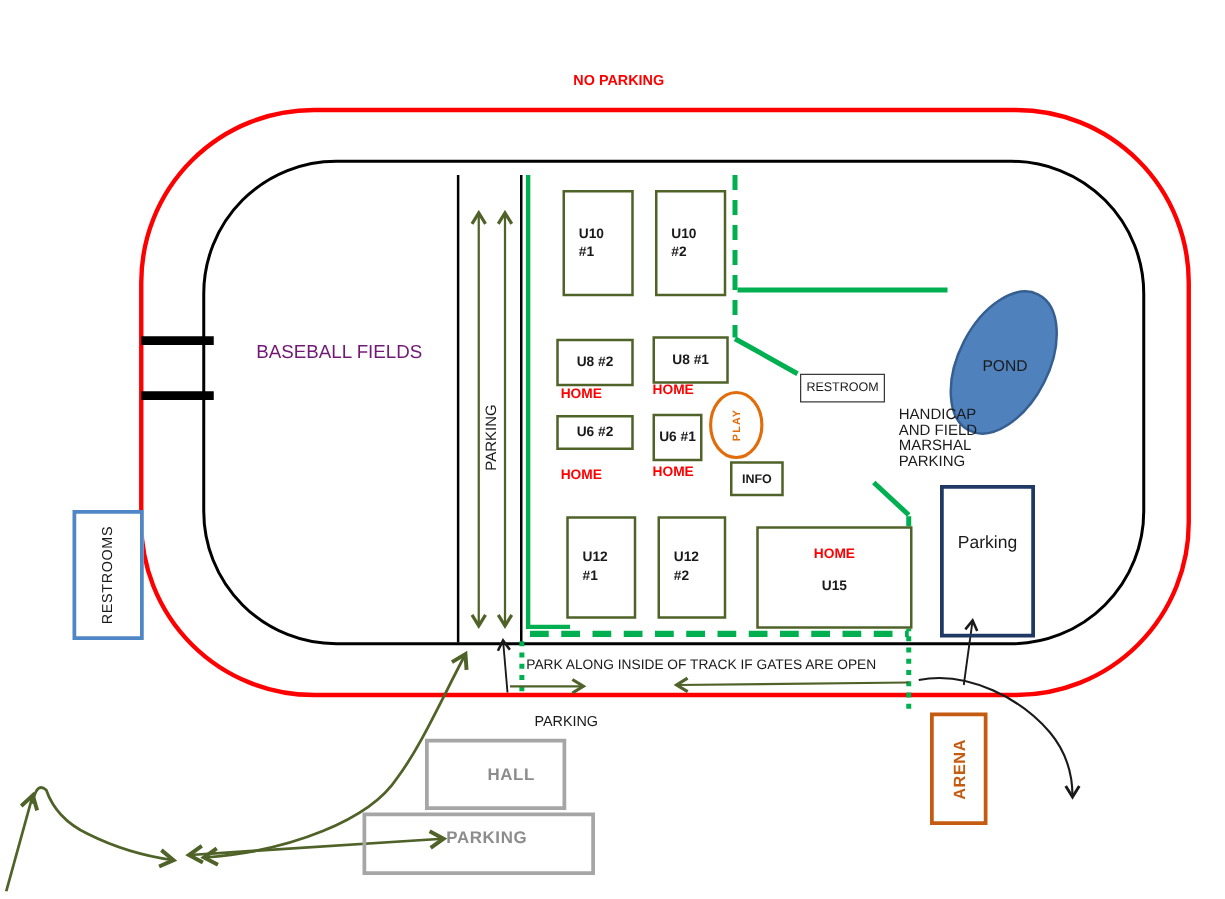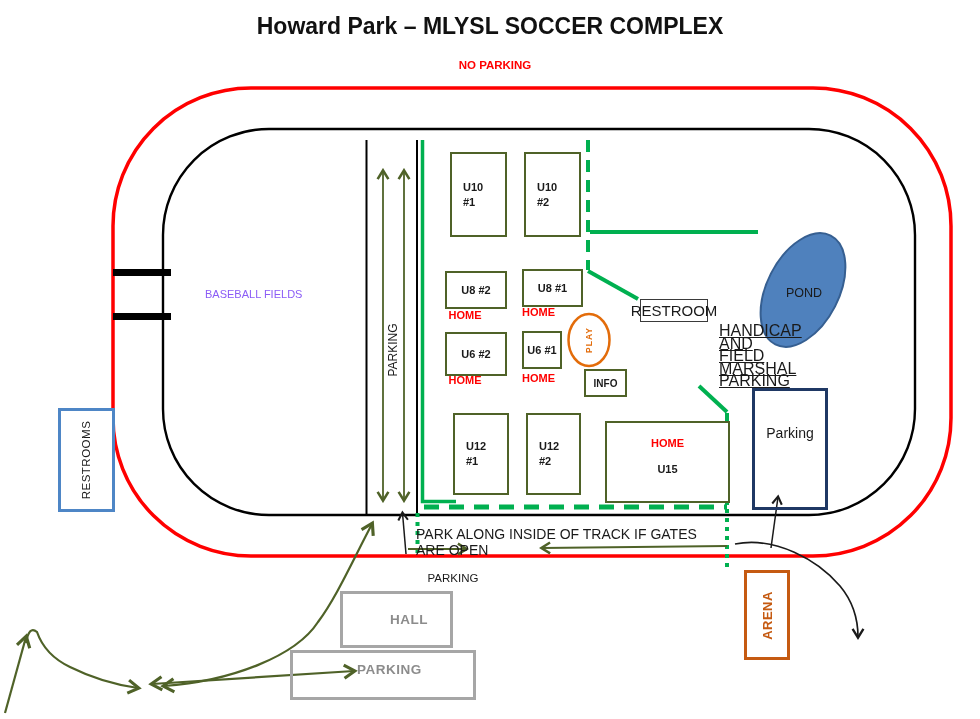--- a/index.html
+++ b/index.html
@@ -6,62 +6,62 @@
   html,body { background:#fff; }
   body { width:980px; height:719px; font-family:"Liberation Sans", sans-serif; color:#1a1a1a; }
   #stage { position:relative; width:980px; height:719px; background:#fff; overflow:hidden; }
   .abs { position:absolute; }
   .prewrap { white-space:pre-line; }
   #map-svg { position:absolute; left:0; top:0; width:980px; height:719px; }
 
   #page-title { left:0; top:13px; width:980px; text-align:center; font-size:23px; font-weight:700; color:#111; }
   #no-parking { left:415px; top:59px; width:160px; text-align:center; font-size:11.5px; font-weight:700; color:#FF0000; }
 
-  #baseball-fields { left:205px; top:288px; width:140px; font-size:11px; color:#8b5cf6; }
+  #baseball-fields { left:205px; top:273px; width:140px; font-size:15px; color:#701a75; }
   #parking-lane { left:359px; top:341px; width:68px; height:18px; transform:rotate(-90deg); font-size:12px; }
   #parking-lane, #play-label, .vlabel { display:flex; align-items:center; justify-content:center; }
 
   
   .fbox { position:absolute; background:#fff; border:2.5px solid #4F6228; display:flex; align-items:center; justify-content:center; font-size:11px; font-weight:700; line-height:1.35;margin-left:16px; }
   .fbox.tall { justify-content:flex-start; padding-left:11px; text-align:left; }
   #f-u10-1 { left:434px; top:152px; width:57px; height:85px; }
   #f-u10-2 { left:508px; top:152px; width:57px; height:85px; }
   #f-u8-2  { left:429px; top:271px; width:62px; height:38px; }
   #f-u8-1  { left:506px; top:269px; width:61px; height:38px;text-align:right; }
-  #f-u6-2  { left:429px; top:332px; width:62px; height:44px; }
+  #f-u6-2  { left:429px; top:332px; width:62px; height:28px; }
   #f-u6-1  { left:506px; top:331px; width:40px; height:38px; }
   #f-u12-1 { left:437px; top:413px; width:56px; height:82px; }
   #f-u12-2 { left:510px; top:413px; width:55px; height:82px; }
   #f-u15   { left:589px; top:421px; width:125px; height:82px; flex-direction:column; justify-content:flex-start; padding-top:13px; gap:11px; }
   #f-u15 .home { color:#FF0000; }
 
   .home-label { position:absolute; color:#FF0000; font-size:11px; font-weight:700; text-align:center; }
   #home-u8-2 { left:434px; top:309px; width:62px; }
   #home-u8-1 { left:508px; top:306px; width:61px; }
   #home-u6-2 { left:434px; top:374px; width:62px; }
   #home-u6-1 { left:508px; top:372px; width:61px; }
 
   #play-label { left:561px; top:332px; width:56px; height:16px; transform:rotate(-90deg); font-size:8.5px; font-weight:700; letter-spacing:1px; color:#E36C0A; }
 
   #info-box { left:584px; top:369px; width:43px; height:28px; background:#fff; border:2.5px solid #4F6228; display:flex; align-items:center; justify-content:center; font-size:10px; font-weight:700; }
 
-  #restroom-box { left:640px; top:299px; width:68px; height:23px; background:#fff; border:1.5px solid #3a3a3a; display:flex; align-items:center; justify-content:center; font-size:15px; }
+  #restroom-box { left:640px; top:299px; width:68px; height:23px; background:#fff; border:1.5px solid #3a3a3a; display:flex; align-items:center; justify-content:center; font-size:10px; }
   #snack-shack-box { left:641px; top:322px; width:67px; height:64px; background:#fff; border:2.5px solid #4F6228; display:flex; align-items:center; justify-content:center; text-align:center; font-size:11px; line-height:1.45; }
 
-  #handicap-note { left:719px; top:325px; width:72px; font-size:16px; line-height:12.5px;text-decoration:underline; }
+  #handicap-note { left:719px; top:325px; width:72px; font-size:12px; line-height:12.5px; }
 
   #pond-label { left:781px; top:286px; width:46px; text-align:center; font-size:12.5px; }
 
   #parking-right-box { left:752px; top:388px; width:76px; height:122px; border:3px solid #1F3864; display:flex; justify-content:center; padding-top:34px; font-size:14px; }
 
   #restrooms-box { left:58px; top:408px; width:57px; height:104px; background:#fff; border:3px solid #4E86C6; }
   #restrooms-box .vlabel { width:100%; height:100%; }
   #restrooms-box span { transform:rotate(-90deg); white-space:nowrap; font-size:11.5px; letter-spacing:0.5px; }
 
-  #park-along { left:416px; top:526px; width:290px; font-size:14px; }
+  #park-along { left:416px; top:526px; width:290px; text-align:center; font-size:11px; }
   #street-parking { left:423px; top:572px; width:60px; text-align:center; font-size:11.5px; }
 
   #hall-box { left:340px; top:591px; width:113px; height:57px; background:#fff; border:3px solid #A6A6A6; display:flex; align-items:center; justify-content:center; color:#8C8C8C; font-size:13.5px; font-weight:700; letter-spacing:0.5px;padding-left:25px; }
   #parking-lot-box { left:290px; top:650px; width:186px; height:50px; background:transparent; border:3px solid #A6A6A6; color:#8C8C8C; font-size:13.5px; font-weight:700; letter-spacing:0.5px; padding:9px 0 0 64px; }
 
   #arena-box { left:744px; top:570px; width:46px; height:90px; border:3.5px solid #C55A11; }
   #arena-box .vlabel { width:100%; height:100%; }
   #arena-box span { transform:rotate(-90deg); white-space:nowrap; color:#C55A11; font-size:13px; font-weight:700; letter-spacing:0.5px; }
 </style>
 </head>
@@ -112,21 +112,20 @@
     <line x1="406" y1="554" x2="402.5" y2="513" stroke="#1a1a1a" stroke-width="1.5" marker-end="url(#abE)"></line>
     <line x1="771" y1="548" x2="778" y2="497" stroke="#1a1a1a" stroke-width="1.5" marker-end="url(#abE)"></line>
     <path d="M735,544 C775,536 818,560 840,586 C855,604 858,622 858,637" fill="none" stroke="#1a1a1a" stroke-width="1.7" marker-end="url(#abE)"></path>
 
     <path d="M372,524 C352,562 336,598 318,622 C296,656 232,681 164,686" fill="none" stroke="#4F6228" stroke-width="2.2" marker-start="url(#aoS)" marker-end="url(#aoE)"></path>
     <line x1="152" y1="684" x2="354" y2="671" stroke="#4F6228" stroke-width="2.2" marker-start="url(#aoS)" marker-end="url(#aoE)"></line>
     <line x1="5" y1="713" x2="26" y2="637" stroke="#4F6228" stroke-width="2.2" marker-end="url(#aoE)"></line>
     <path d="M26,643 Q29,625 37,632 Q45,655 70,667 Q102,683 138,688" fill="none" stroke="#4F6228" stroke-width="2.2" marker-end="url(#aoE)"></path>
   </svg>
 
-  <div class="abs" id="page-title">Howard Park – MLYSL SOCCER COMPLEX</div>
   <div class="abs" id="no-parking">NO PARKING</div>
 
   <div class="abs" id="baseball-fields">BASEBALL FIELDS</div>
   <div class="abs" id="parking-lane">PARKING</div>
 
   <div class="fbox tall prewrap" id="f-u10-1">U10
 #1</div>
   <div class="fbox tall prewrap" id="f-u10-2">U10
 #2</div>
   <div class="fbox" id="f-u8-2">U8 #2</div>

